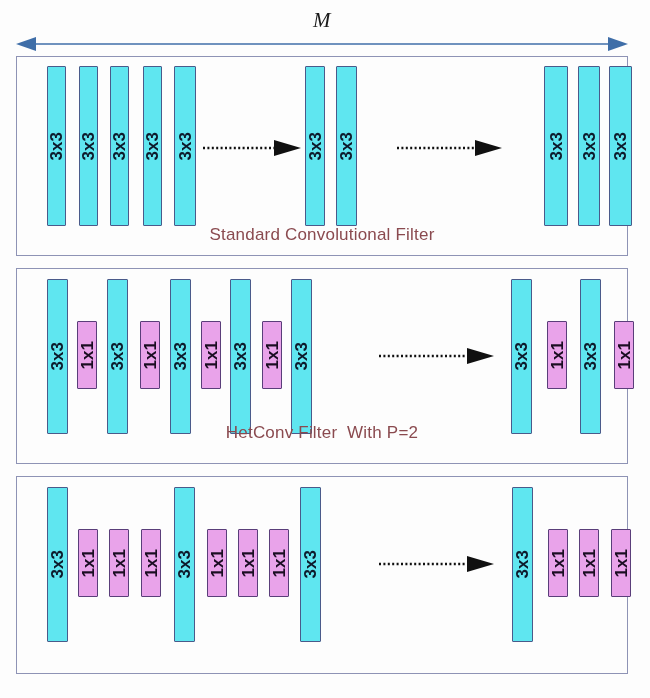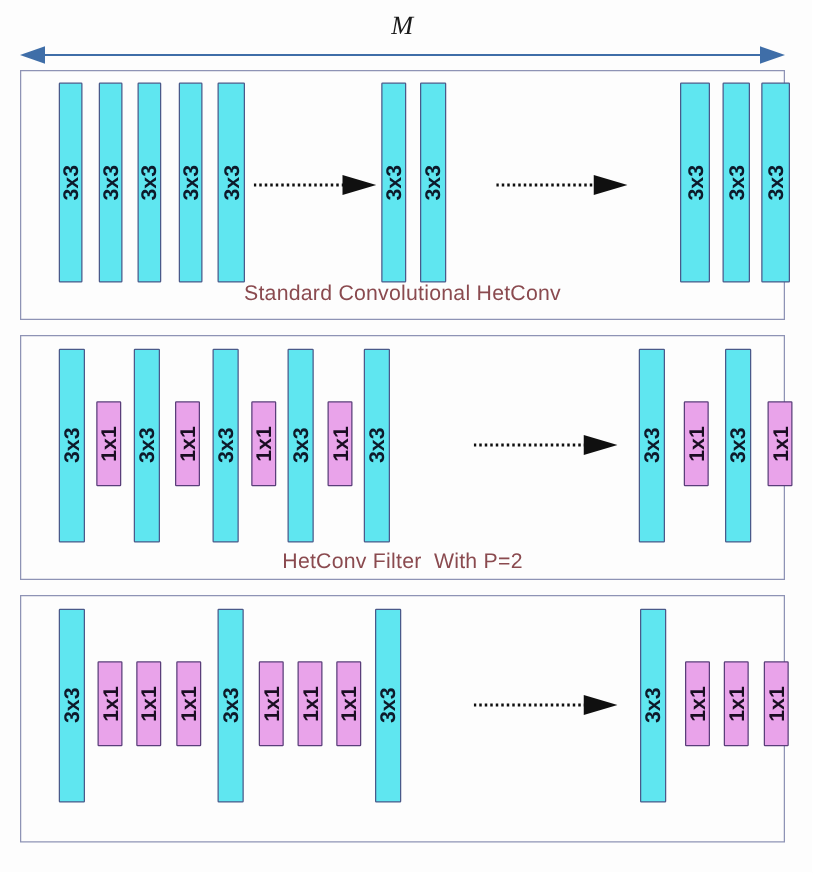--- a/index.html
+++ b/index.html
@@ -76,21 +76,21 @@
     left: 0;
     width: 100%;
     text-align: center;
     font-family: "Liberation Sans", sans-serif;
     font-size: 17px;
     color: #8a4a4f;
     white-space: pre;
     letter-spacing: 0.2px;
   }
   #panel-1 .caption { bottom: 10px; }
-  #panel-2 .caption { bottom: 4px; }
+  #panel-2 .caption { bottom: 20px; }
   #panel-3 .caption { bottom: 10px; }
 
   
   .bar {
     position: absolute;
     box-sizing: border-box;
     display: flex;
     align-items: center;
     justify-content: center;
   }
@@ -178,21 +178,21 @@
             <polygon points="71,1 98,9 71,17" fill="#101010"></polygon>
           </svg>
         </div>
         <div class="arrow" style="left: 380px; width: 105px; top: 82px;">
           <svg viewBox="0 0 105 18" preserveAspectRatio="none" class="svg-block" width="105" height="18">
             <line x1="0" y1="9" x2="79" y2="9" stroke="#101010" stroke-width="2.4" stroke-dasharray="2 2.4"></line>
             <polygon points="78,1 105,9 78,17" fill="#101010"></polygon>
           </svg>
         </div>
       </div>
-    <div class="caption">Standard Convolutional HetConv</div>
+    <div class="caption">Standard Convolutional Filter</div>
   </div>
 
   <div class="panel" id="panel-2">
     <div class="panel-body">
         <div class="bar k3" style="left: 30px; width: 21px; top: 10px; height: 155px;">
           <span class="bar-text">3x3</span>
         </div>
         <div class="bar k1" style="left: 60px; width: 20px; top: 52px; height: 68px;">
           <span class="bar-text">1x1</span>
         </div>

